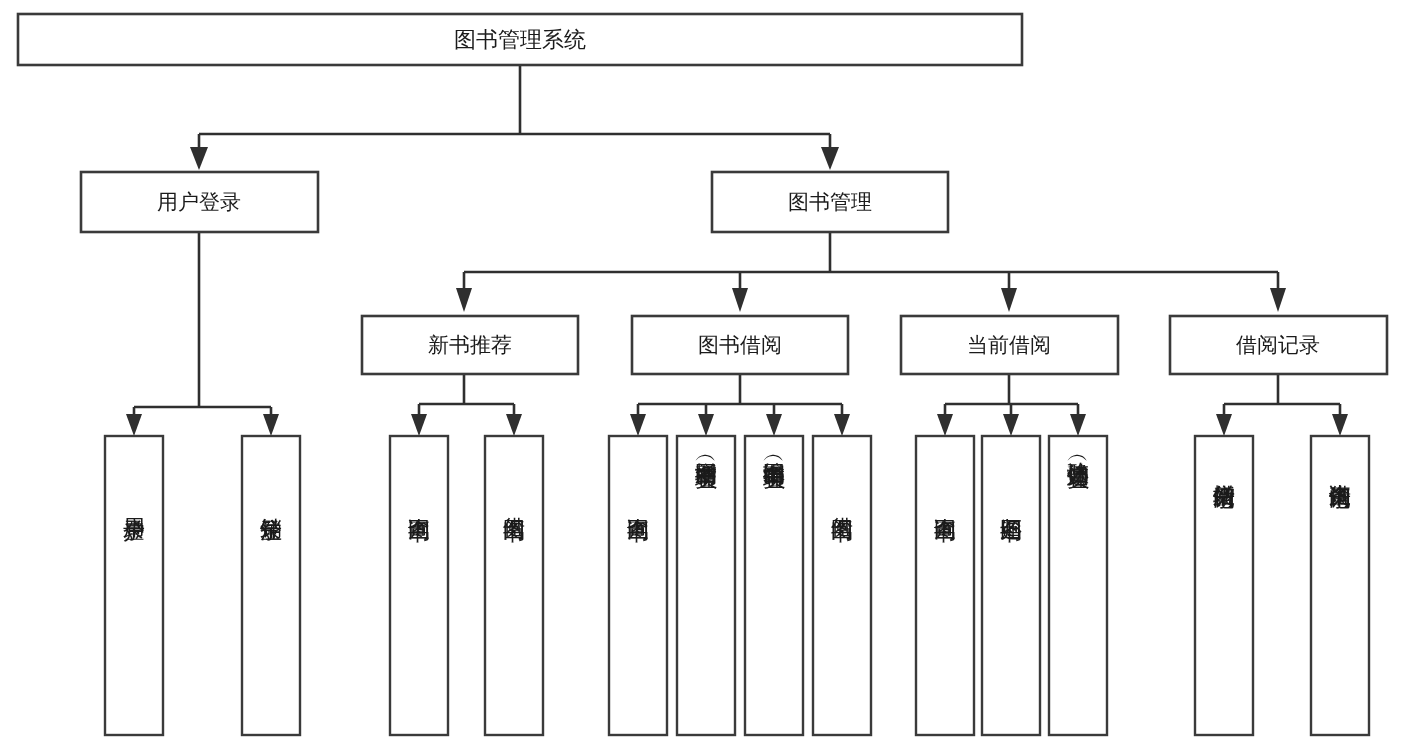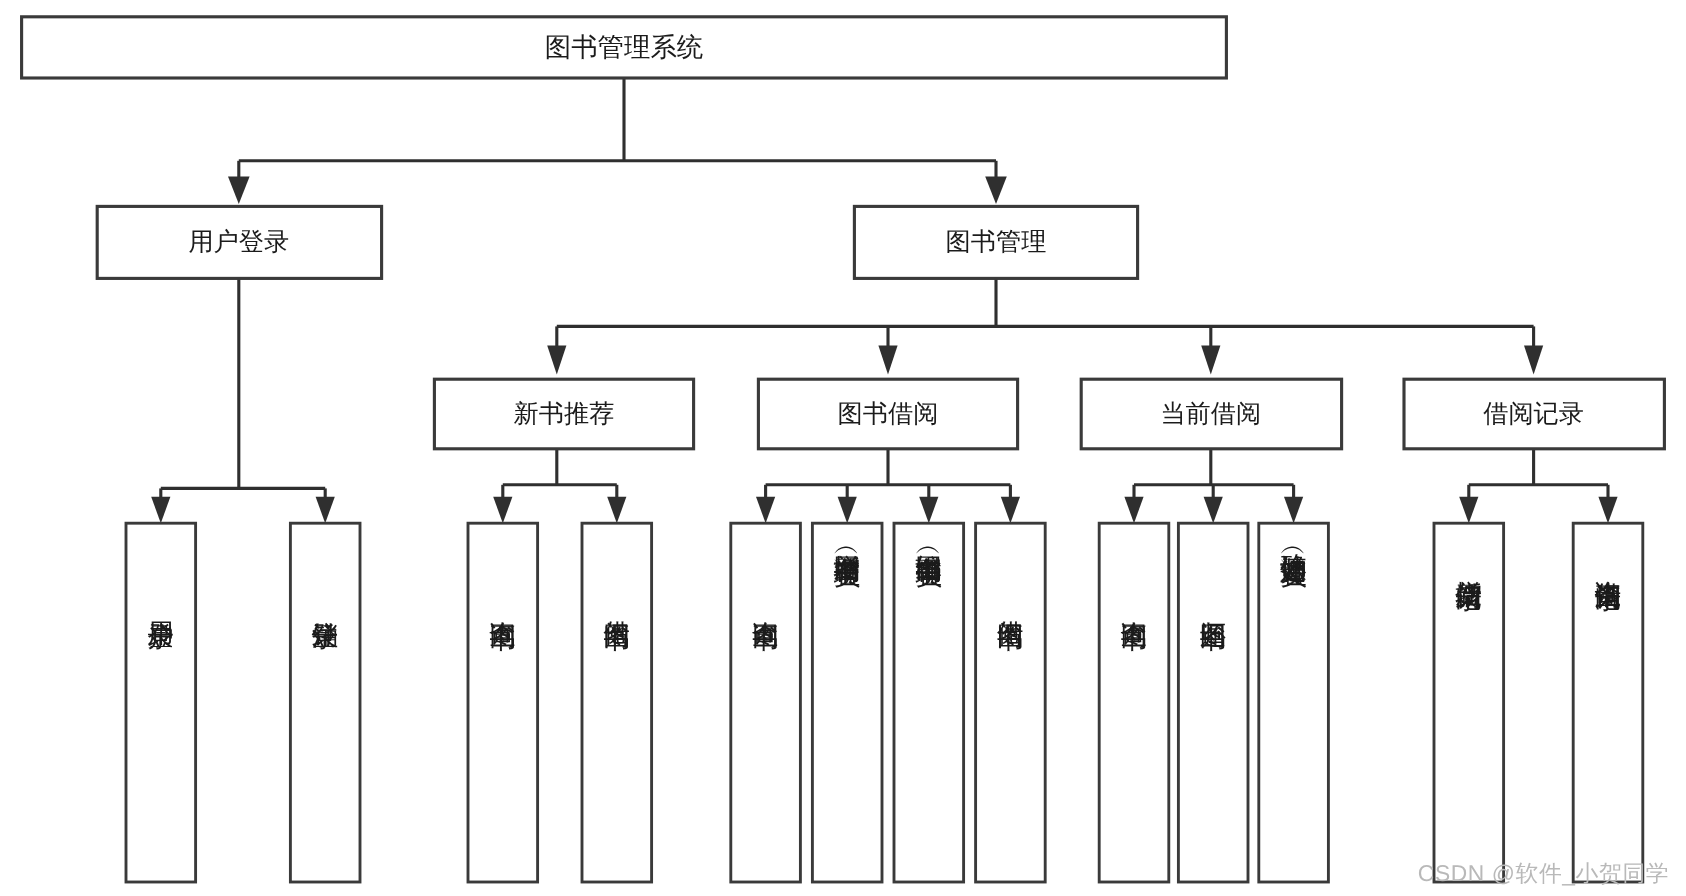--- a/index.html
+++ b/index.html
@@ -265,15 +265,14 @@
     <span class="vert-label">确认归还（管理员）</span>
   </div>
 
   <div class="vert-label-wrap" style="left:1195px; top:466px; width:58px; height:269px;">
     <span class="vert-label">新增借阅记录</span>
   </div>
   <div class="vert-label-wrap" style="left:1311px; top:466px; width:58px; height:269px;">
     <span class="vert-label">查询借阅记录</span>
   </div>
 
-  <div class="watermark">CSDN @软件_小贺同学</div>
 
 </div>
 
 </body></html>

